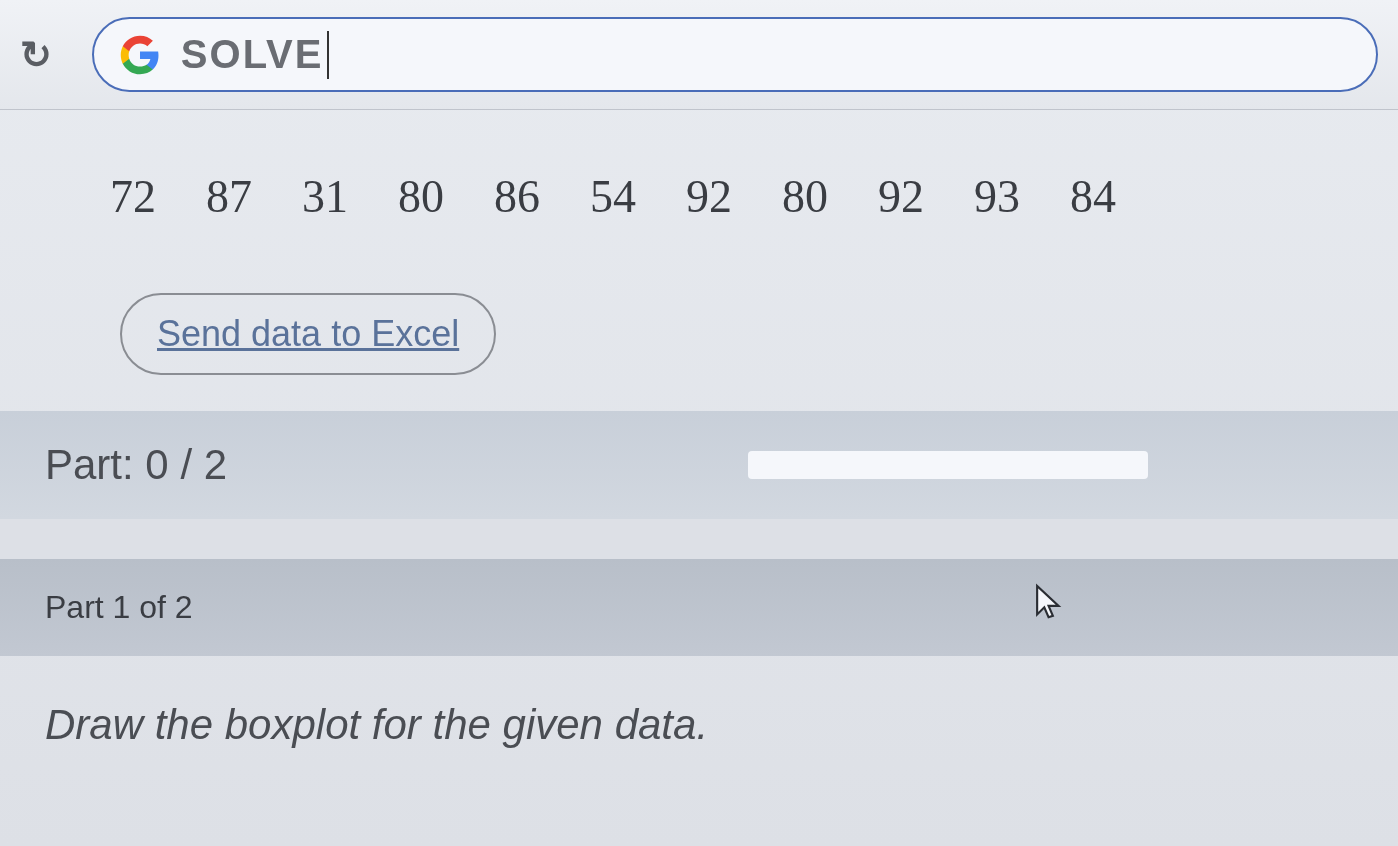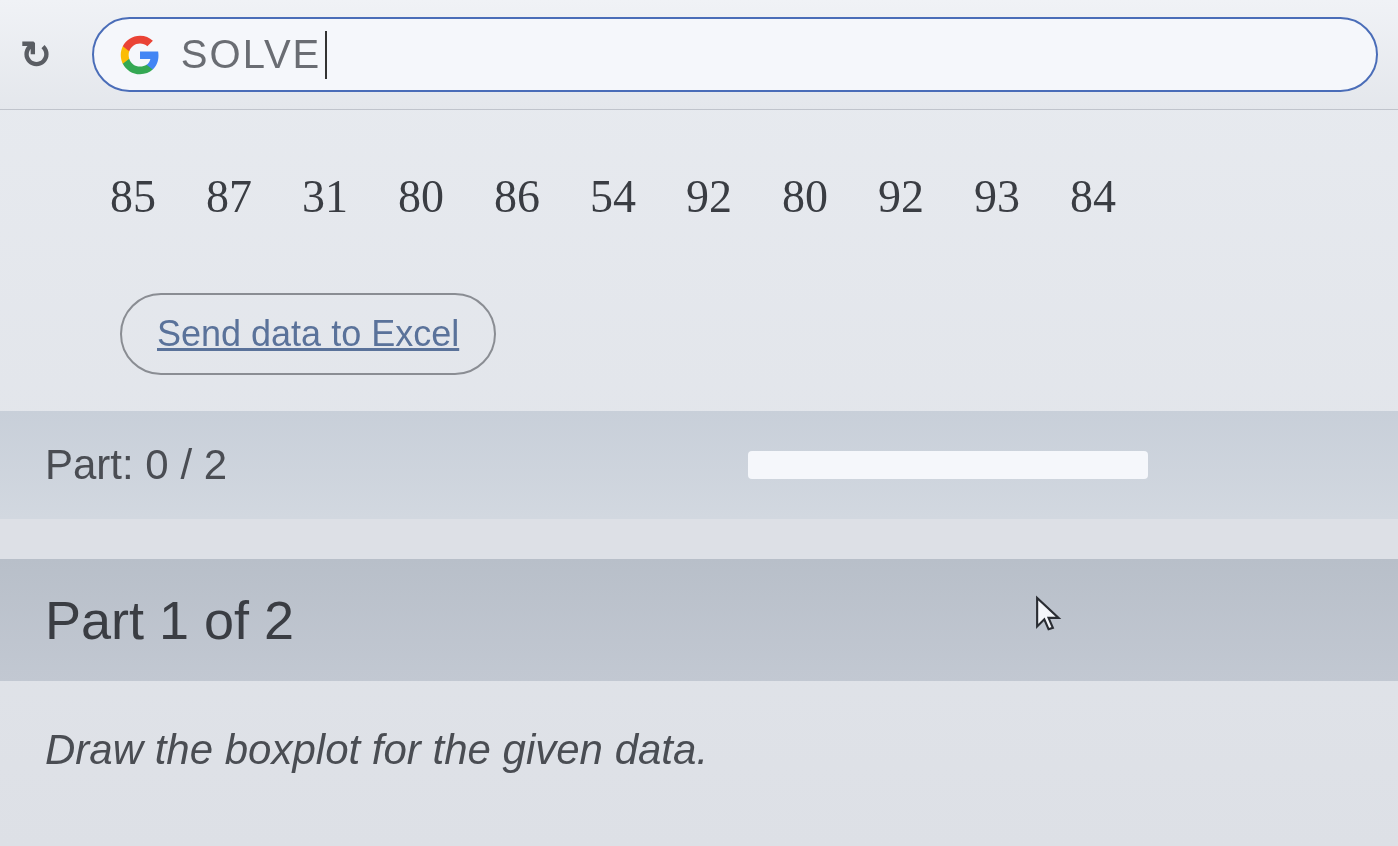--- a/index.html
+++ b/index.html
@@ -42,21 +42,21 @@
     }
     .google-icon {
       display: flex;
       align-items: center;
       margin-right: 20px;
     }
     .search-text {
       font-size: 40px;
       color: #6a6d73;
       letter-spacing: 2px;
-      font-weight: 400;
+      font-weight: 700;
     }
     .cursor-line {
       display: inline-block;
       width: 2px;
       height: 48px;
       background: #333;
       margin-left: 4px;
       vertical-align: middle;
     }
     .content {
@@ -104,21 +104,21 @@
       background: #f5f7fb;
       border-radius: 4px;
     }
     .spacer {
       height: 40px;
       background: #dde0e6;
     }
     .part-header {
       background: linear-gradient(180deg, #b8bfc9 0%, #c2c8d2 100%);
       padding: 30px 45px;
-      font-size: 54px;
+      font-size: 32px;
       color: #3a3d43;
       font-weight: 500;
       position: relative;
     }
     .cursor-pointer {
       position: absolute;
       right: 330px;
       top: 50%;
       transform: translateY(-50%);
       font-size: 42px;
@@ -149,21 +149,21 @@
         <path fill="#EA4335" d="M24 10.75c3.23 0 6.13 1.11 8.41 3.29l6.31-6.31C34.91 4.18 29.93 2 24 2 15.4 2 7.96 6.93 4.34 14.12l7.35 5.7c1.73-5.2 6.58-9.07 12.31-9.07z"></path>
       </svg>
     </span>
     <span class="search-text">SOLVE</span>
     <span class="cursor-line"></span>
   </div>
 </div>
 
 <div class="content">
   <div class="data-row">
-    <span class="data-value">85</span>
+    <span class="data-value">72</span>
     <span class="data-value">87</span>
     <span class="data-value">31</span>
     <span class="data-value">80</span>
     <span class="data-value">86</span>
     <span class="data-value">54</span>
     <span class="data-value">92</span>
     <span class="data-value">80</span>
     <span class="data-value">92</span>
     <span class="data-value">93</span>
     <span class="data-value">84</span>

